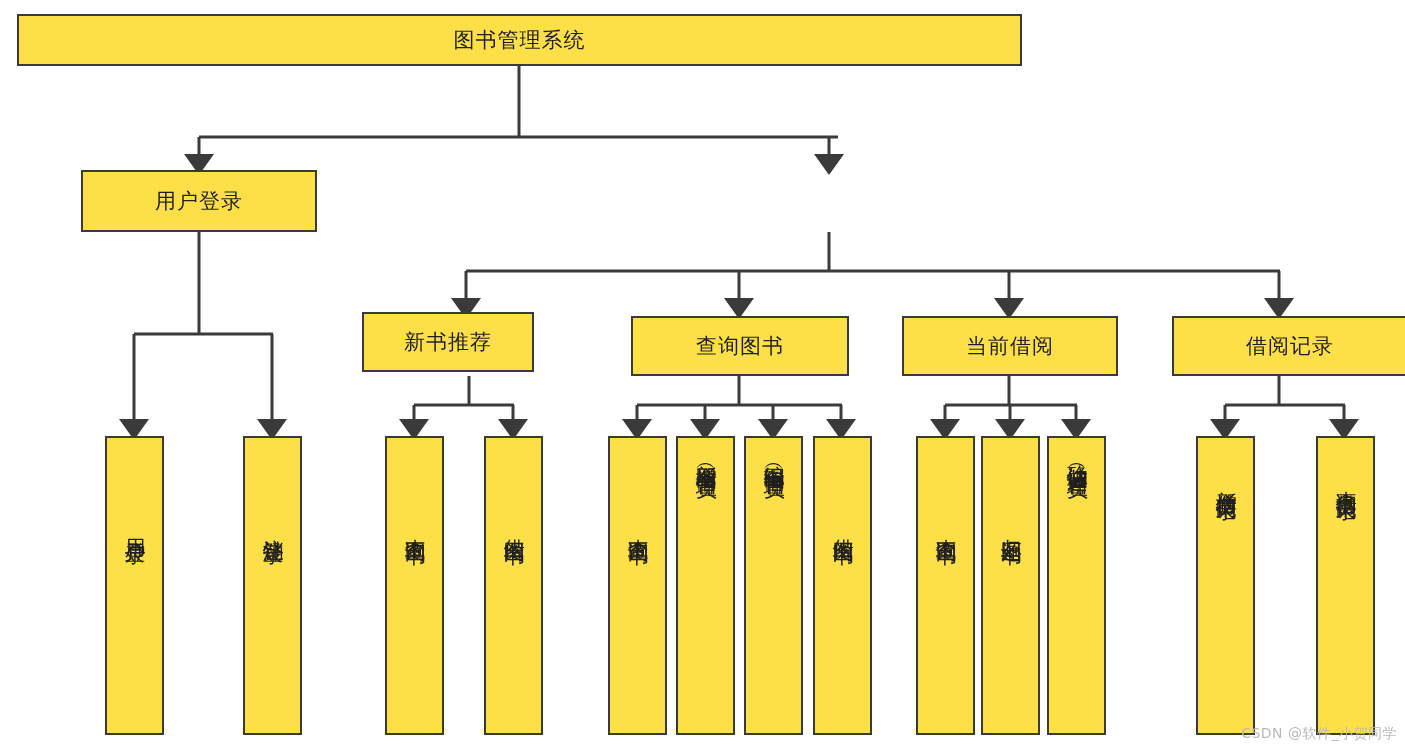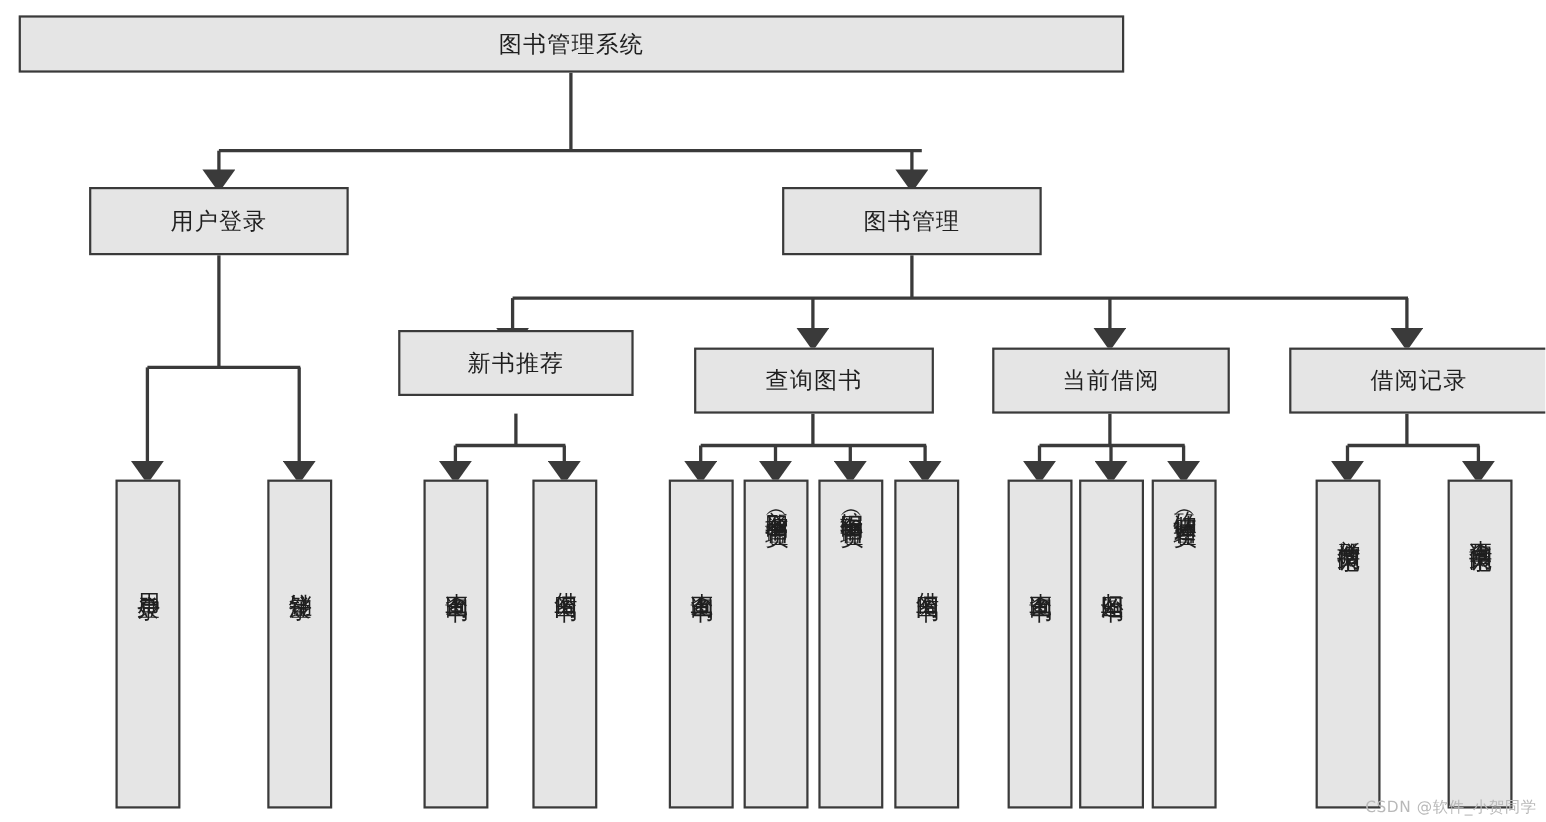--- a/index.html
+++ b/index.html
@@ -21,21 +21,21 @@
     position: absolute;
     left: 0;
     top: 0;
     width: 1405px;
     height: 747px;
     pointer-events: none;
   }
   .node {
     position: absolute;
     box-sizing: border-box;
-    background: #e5e5e5;
+    background: #fde047;
     border: 2px solid #3a3a3a;
     display: flex;
     align-items: center;
     justify-content: center;
     color: #1f1f1f;
   }
   .node.h {
     font-size: 21px;
     letter-spacing: 1px;
   }
@@ -126,25 +126,22 @@
     </g>
   </svg>
 
   <div class="node h" style="left:17px;top:14px;width:1005px;height:52px;">
     <span>图书管理系统</span>
   </div>
 
   <div class="node h" style="left:81px;top:170px;width:236px;height:62px;">
     <span>用户登录</span>
   </div>
-  <div class="node h" style="left:711px;top:170px;width:236px;height:62px;">
-    <span>图书管理</span>
-  </div>
 
-  <div class="node h" style="left:362px;top:300px;width:214px;height:60px;">
+  <div class="node h" style="left:362px;top:312px;width:172px;height:60px;">
     <span>新书推荐</span>
   </div>
   <div class="node h" style="left:631px;top:316px;width:218px;height:60px;">
     <span>查询图书</span>
   </div>
   <div class="node h" style="left:902px;top:316px;width:216px;height:60px;">
     <span>当前借阅</span>
   </div>
   <div class="node h" style="left:1172px;top:316px;width:236px;height:60px;">
     <span>借阅记录</span>

